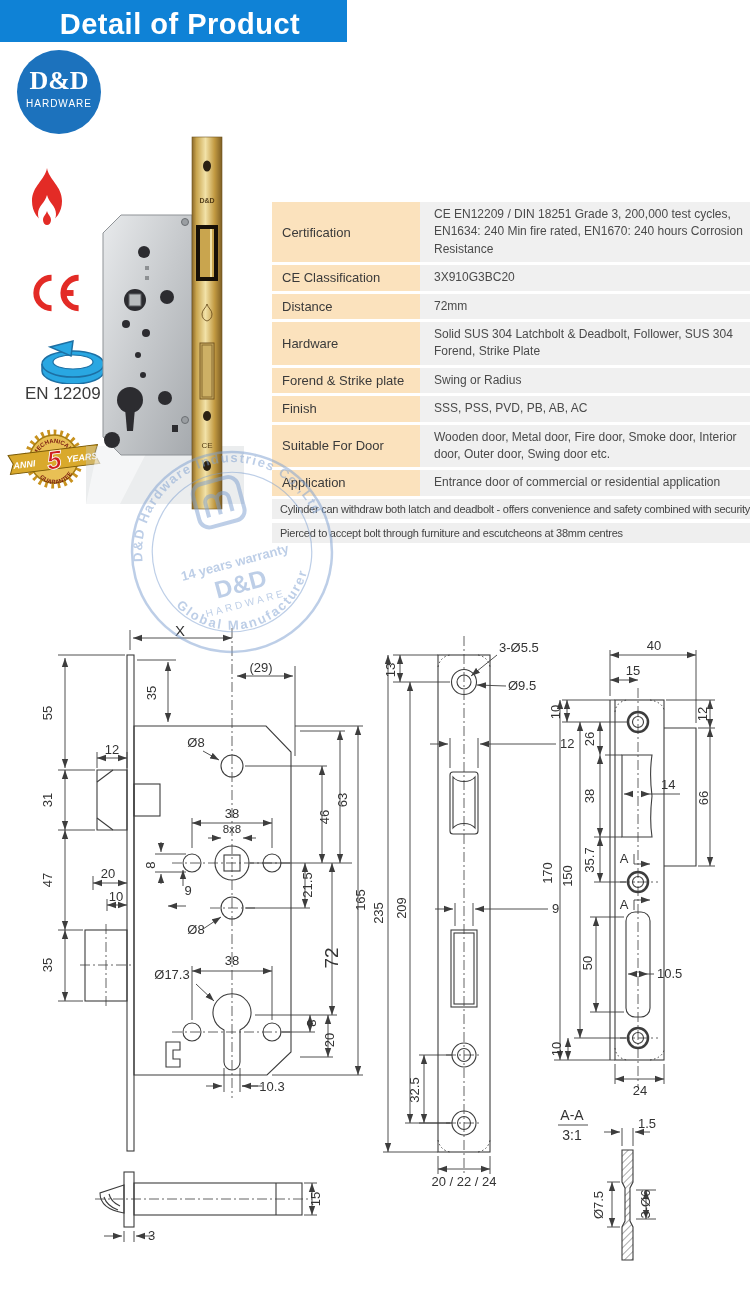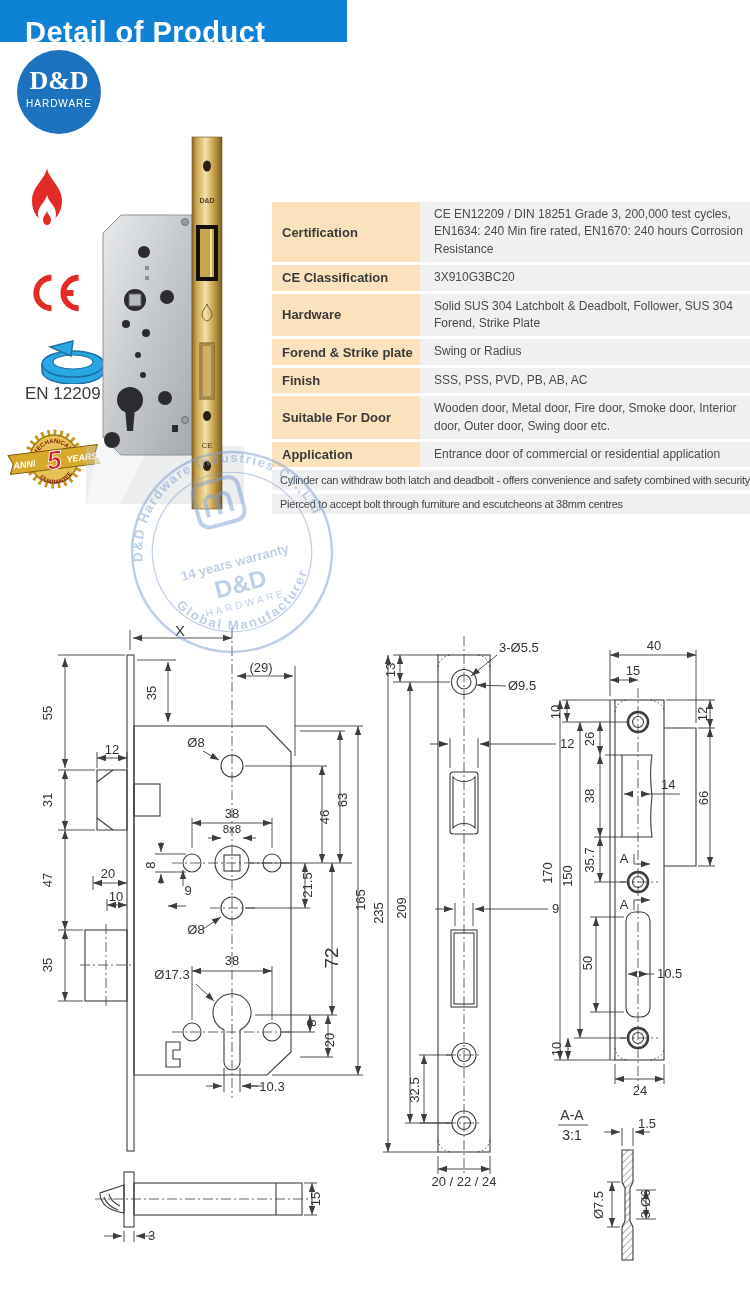--- a/index.html
+++ b/index.html
@@ -1,29 +1,29 @@
 <!DOCTYPE html>
 <html><head>
 <meta charset="utf-8">
 <style>
   html,body{margin:0;padding:0;background:#fff;}
   #page{position:relative;width:750px;height:1308px;background:#fff;overflow:hidden;
         font-family:"Liberation Sans",sans-serif;}
   .topbar{position:absolute;left:0;top:0;width:347px;height:42px;background:#0f82d6;}
-  .topbar h1{margin:12px;padding:4px 0 0 13px;font-size:29px;font-weight:bold;color:#fff;letter-spacing:0.5px;}
+  .topbar h1{margin:4px;padding:4px 0 0 13px;font-size:29px;font-weight:bold;color:#fff;letter-spacing:0.5px;text-align:center;}
   .logo{position:absolute;left:17px;top:50px;width:84px;height:84px;border-radius:50%;
         background:#1c72bd;color:#fff;text-align:center;}
   .logo .dd{font-family:"Liberation Serif",serif;font-weight:bold;font-size:26px;margin-top:16px;}
   .logo .hw{font-size:10px;letter-spacing:1px;margin-top:2px;}
   .icon{position:absolute;}
   .enlabel{position:absolute;left:25px;top:384px;width:110px;font-size:17px;color:#3b3b3b;}
   
   .spec{position:absolute;left:272px;top:202px;width:478px;}
   .srow{display:flex;margin-bottom:3px;}
-  .scell-l{width:148px;background:#fbe2bd;color:#3a3a3a;font-weight:bold;font-size:13px;
+  .scell-l{width:148px;background:#fbe2bd;color:#3a3a3a;font-weight:normal;font-size:13px;
            padding:4px 4px 4px 10px;display:flex;align-items:center;box-sizing:border-box;}
   .scell-v{flex:1;background:#f0f0f0;color:#4a4a4a;font-size:12px;line-height:1.45;
            padding:4px 6px 4px 14px;display:flex;align-items:center;box-sizing:border-box;}
   .note{background:#efefef;color:#444;font-size:11px;letter-spacing:-0.25px;
         padding:4px 0 4px 8px;margin-bottom:4px;white-space:nowrap;}
   .stamp{position:absolute;left:126px;top:446px;width:212px;height:212px;opacity:0.5;pointer-events:none;z-index:5;}
   svg text{font-family:"Liberation Sans",sans-serif;}
   .cl{stroke:#3d3d3d;stroke-width:0.8;stroke-dasharray:10 3 2 3;}
   .dot{stroke:#3d3d3d;stroke-width:1;stroke-dasharray:1.5 2.5;fill:none;}
 </style>
@@ -132,20 +132,24 @@
   </svg>
 
   <div class="spec">
     <div class="srow">
       <div class="scell-l">Certification</div>
       <div class="scell-v">CE EN12209 / DIN 18251 Grade 3, 200,000 test cycles, EN1634: 240 Min fire rated, EN1670: 240 hours Corrosion Resistance</div>
     </div>
     <div class="srow">
       <div class="scell-l">CE Classification</div>
       <div class="scell-v">3X910G3BC20</div>
+    </div>
+    <div class="srow">
+      <div class="scell-l">Distance</div>
+      <div class="scell-v">72mm</div>
     </div>
     <div class="srow">
       <div class="scell-l">Hardware</div>
       <div class="scell-v">Solid SUS 304 Latchbolt &amp; Deadbolt, Follower, SUS 304 Forend, Strike Plate</div>
     </div>
     <div class="srow">
       <div class="scell-l">Forend &amp; Strike plate</div>
       <div class="scell-v">Swing or Radius</div>
     </div>
     <div class="srow">

